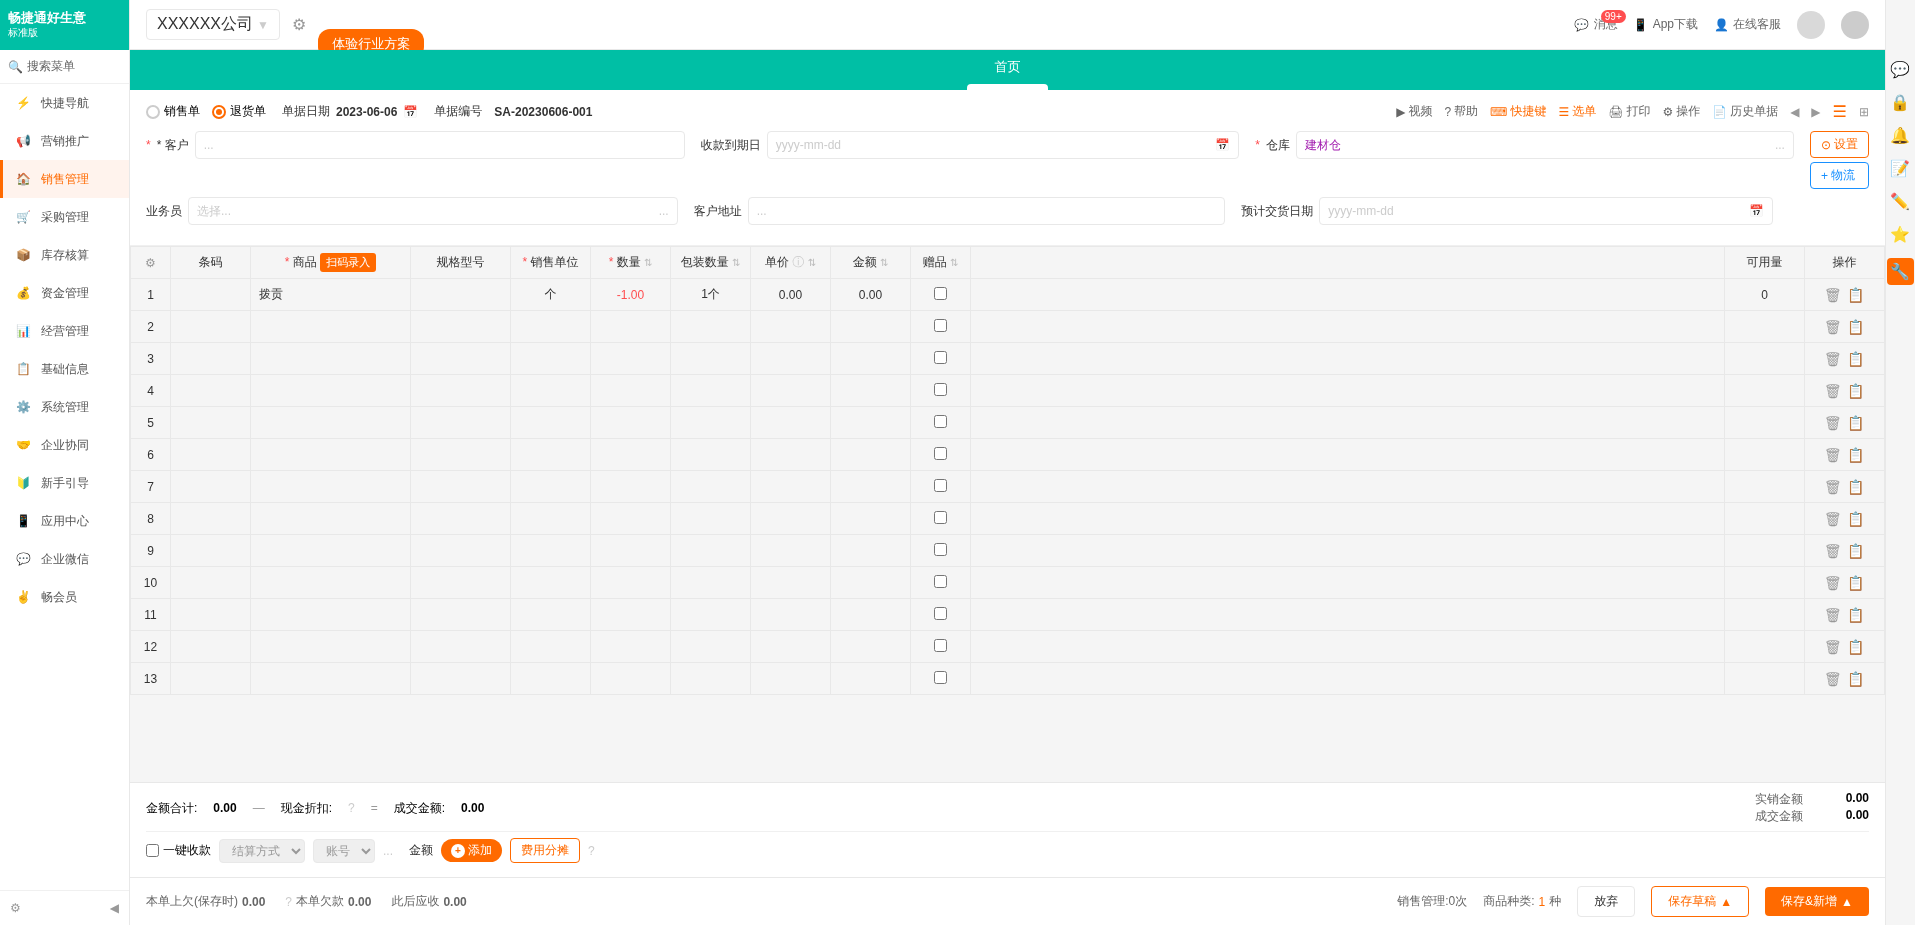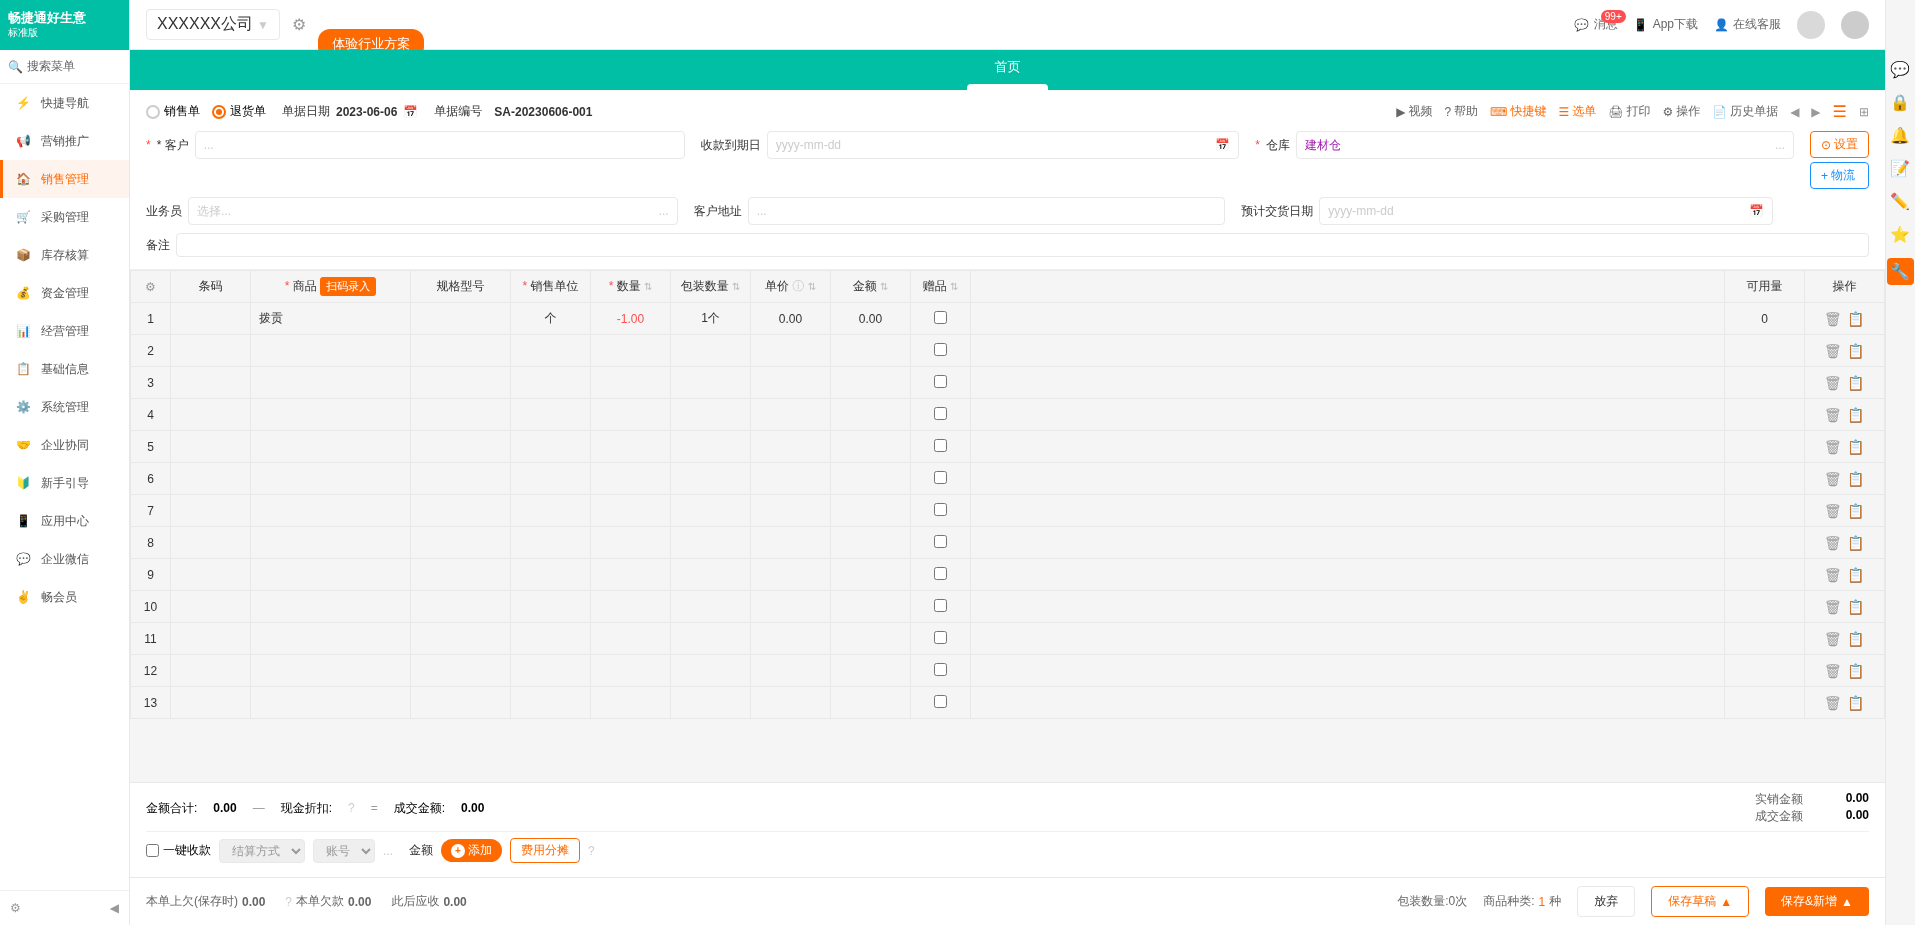--- a/index.html
+++ b/index.html
@@ -331,24 +331,20 @@
         <div style="display:flex;align-items:center;gap:6px;flex:1;">
           <span style="color:#333;white-space:nowrap;">预计交货日期</span>
           <div class="form-input" style="flex:1;min-width:160px;">
             <span style="color:#ccc;">yyyy-mm-dd</span>
             <span style="color:#ccc;">📅</span>
           </div>
         </div>
         <div style="width:80px;"></div>
       </div>
 
-      <div style="display:flex;align-items:center;gap:6px;">
-        <span style="color:#333;white-space:nowrap;">备注</span>
-        <div style="flex:1;min-height:24px;border:1px solid #e8e8e8;border-radius:4px;"></div>
-      </div>
     </div>
 
     <div class="table-scroll">
       <table class="table-container">
         <thead class="table-header">
           <tr>
             <th style="width:40px;">
               <button class="gear-icon-btn">⚙</button>
             </th>
             <th style="width:80px;">
@@ -706,21 +702,21 @@
           <span>本单欠款</span>
           <span style="font-weight:bold;">0.00</span>
         </div>
         <div class="footer-stat">
           <span>此后应收</span>
           <span style="font-weight:bold;">0.00</span>
         </div>
       </div>
       <div class="footer-right">
         <div class="print-info">
-          <span>包装数量:0次</span>
+          <span>销售管理:0次</span>
         </div>
         <div class="goods-type">
           <span>商品种类:</span>
           <span class="goods-type-val">1</span>
           <span>种</span>
         </div>
         <button class="btn-discard">放弃</button>
         <button class="btn-save-draft">
           <span>保存草稿</span>
           <span>▲</span>

